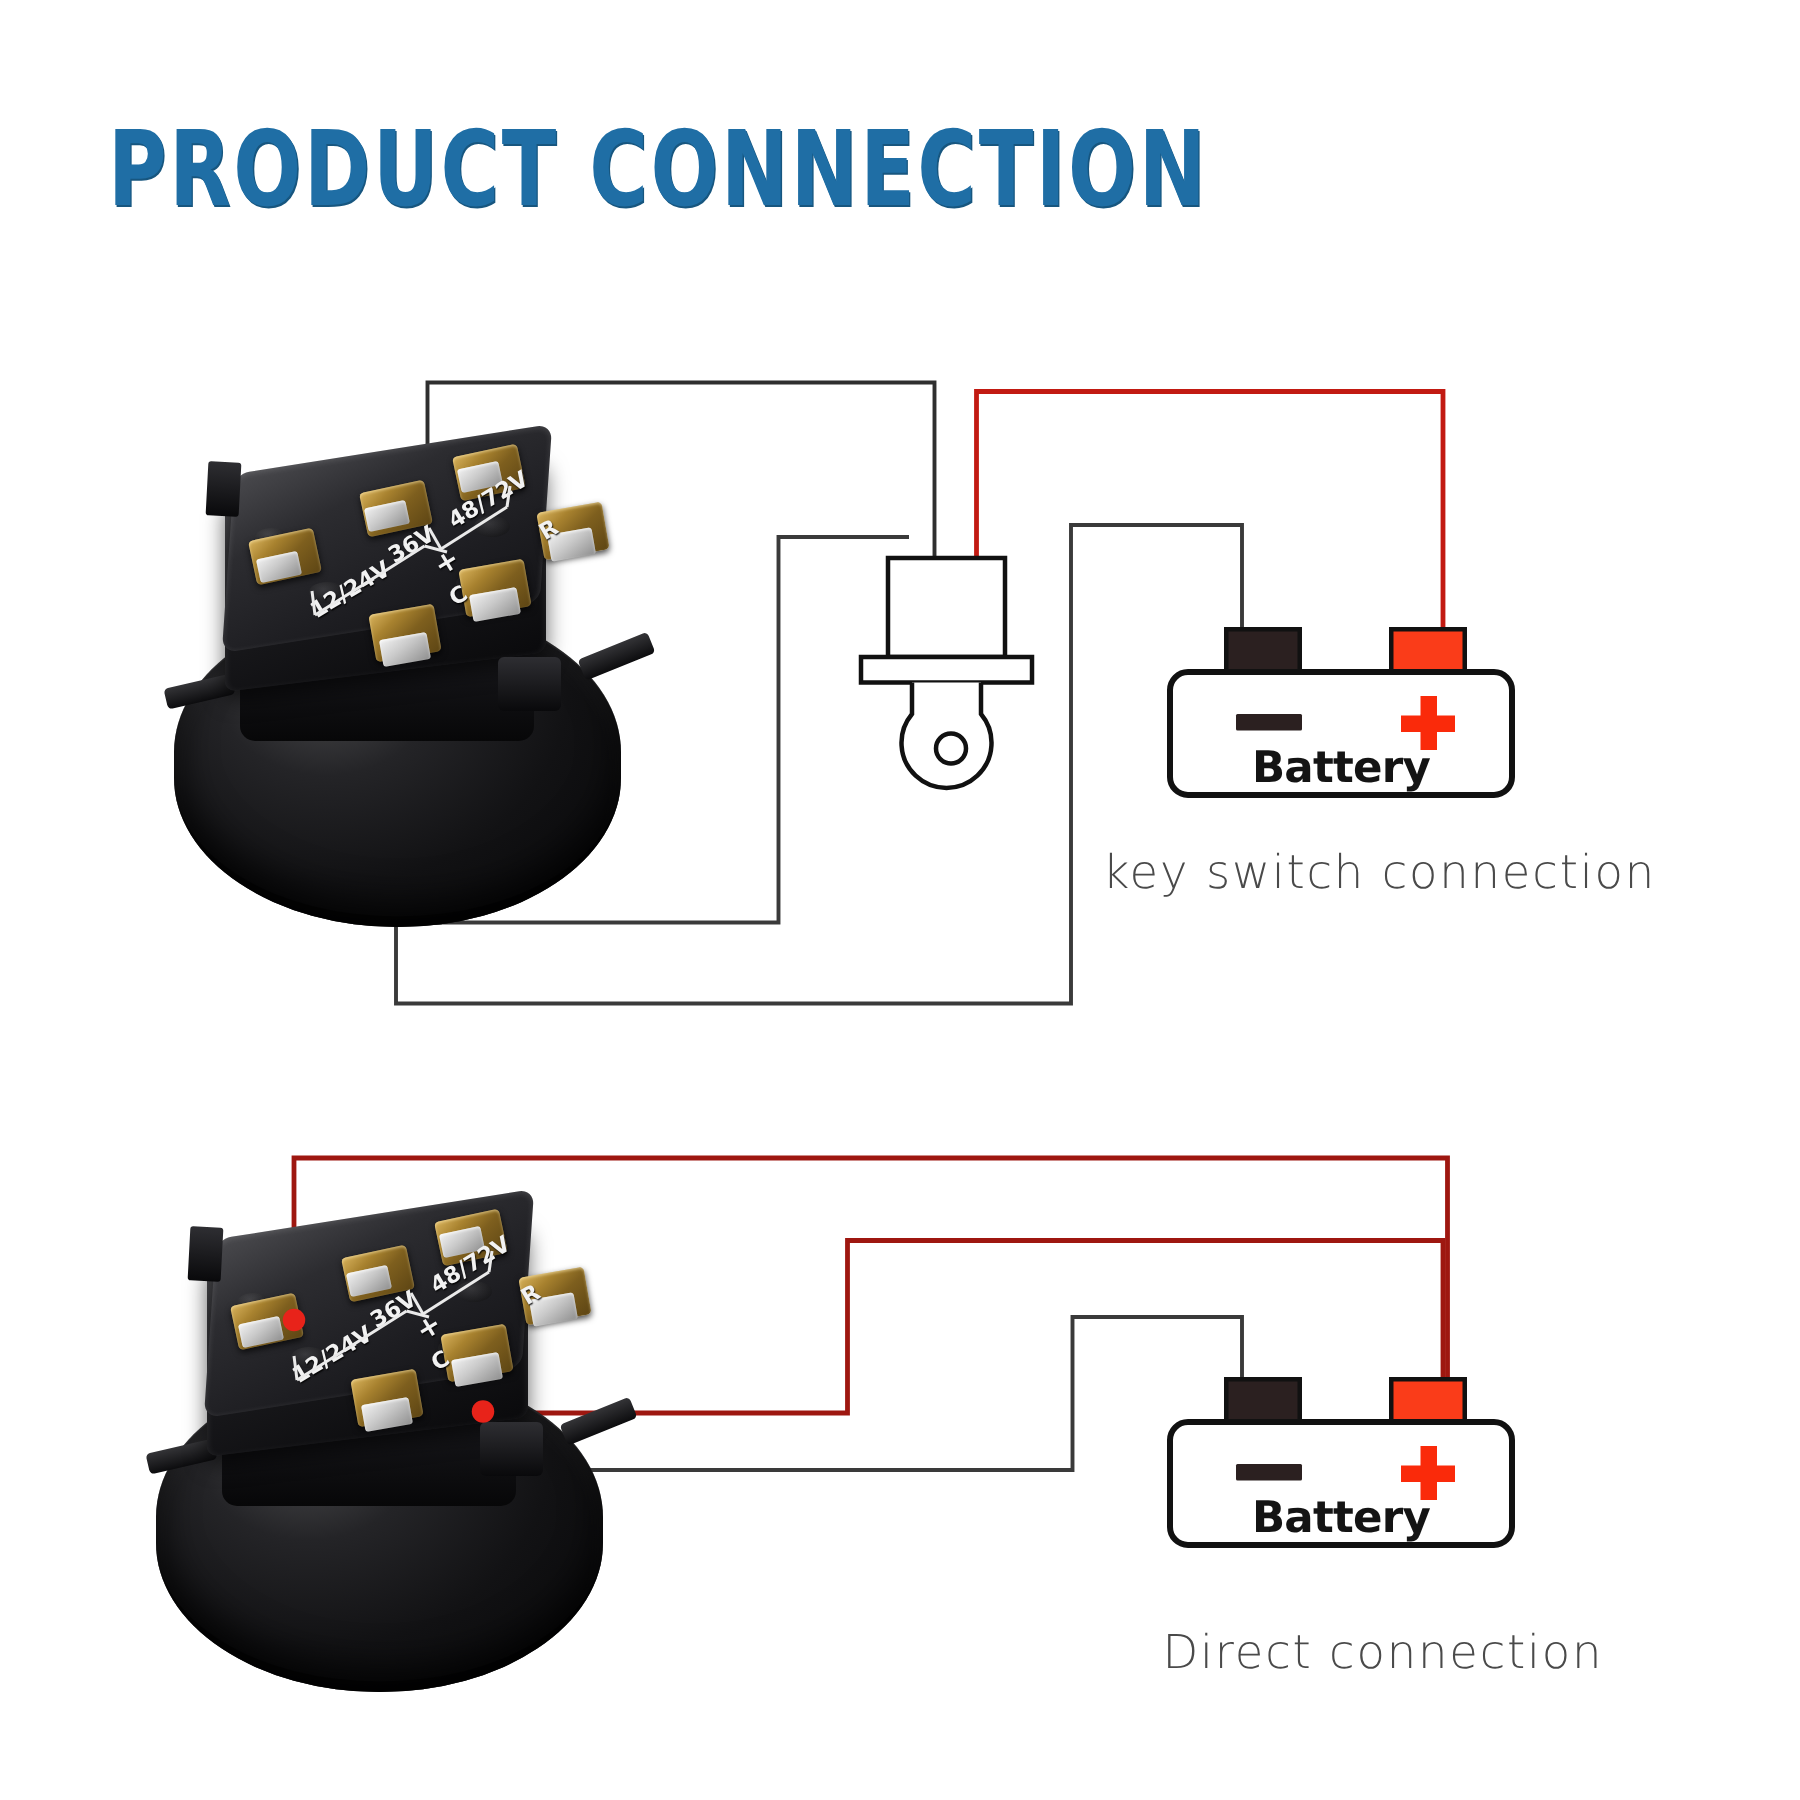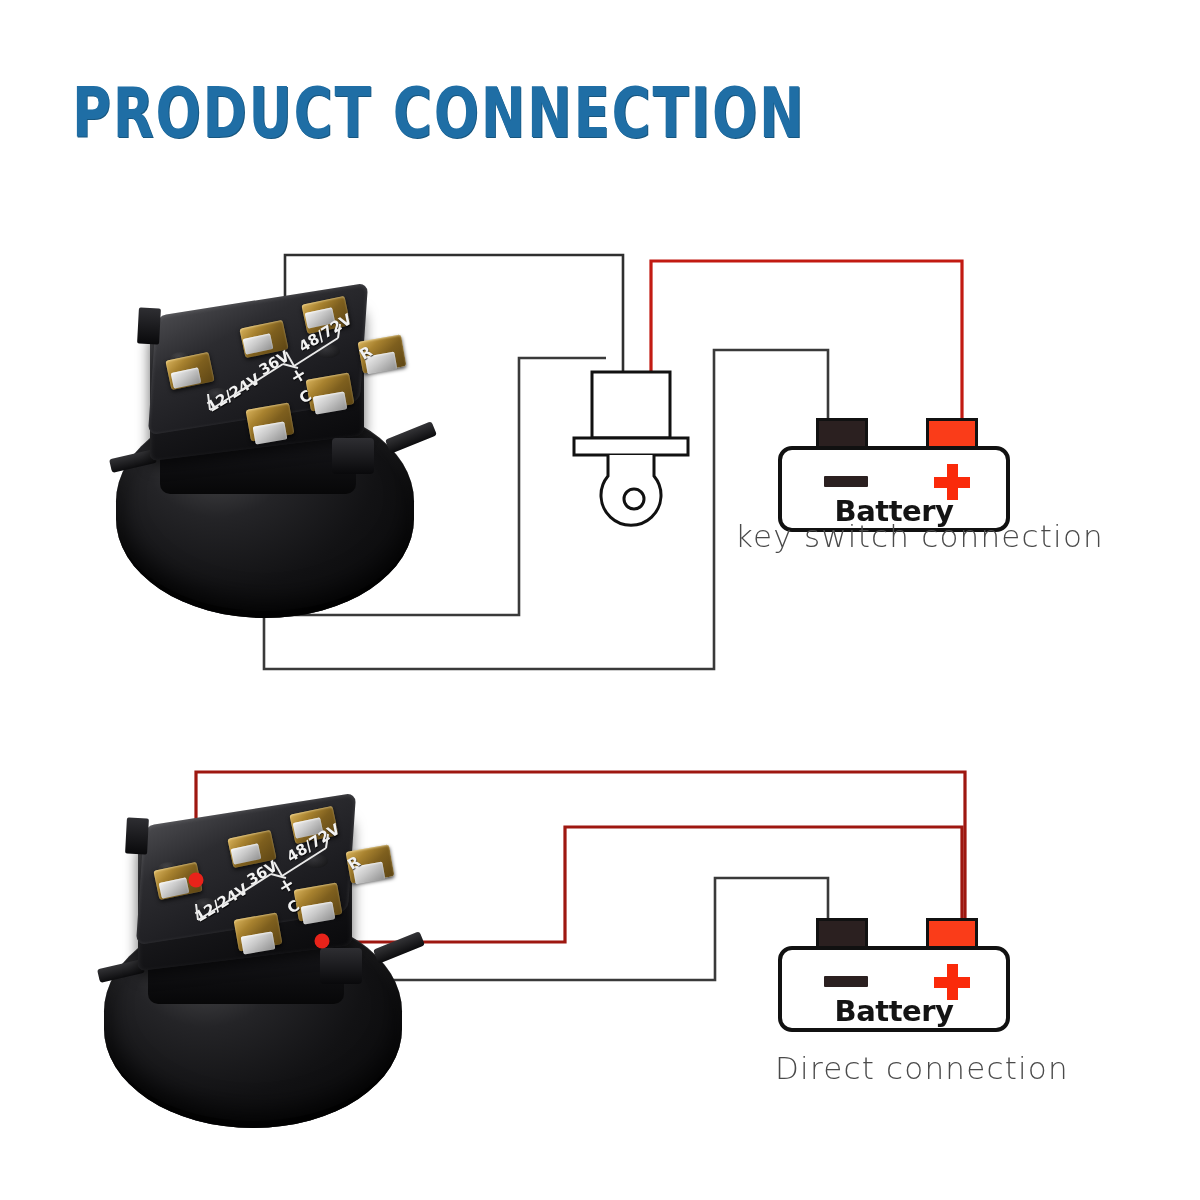--- a/index.html
+++ b/index.html
@@ -30,22 +30,22 @@
   
   .caption{
     position:absolute;
     font-family:"DejaVu Sans",sans-serif;
     font-size:31px;
     font-weight:300;
     color:#4a4a4a;
     letter-spacing:1.2px;
     white-space:nowrap;
   }
-  #cap-key{left:735px; top:518px;text-align:center;}
-  #cap-direct{left:775px; top:1050px;}
+  #cap-key{left:735px; top:564px;text-align:center;}
+  #cap-direct{left:775px; top:1084px;}
 
   
   svg.layer{position:absolute;left:0;top:0;width:1200px;height:1200px;overflow:visible;}
 
   
   .switch{position:absolute;}
   .sw-base{
     position:absolute;
     border-radius:50%/46%;
     background:

